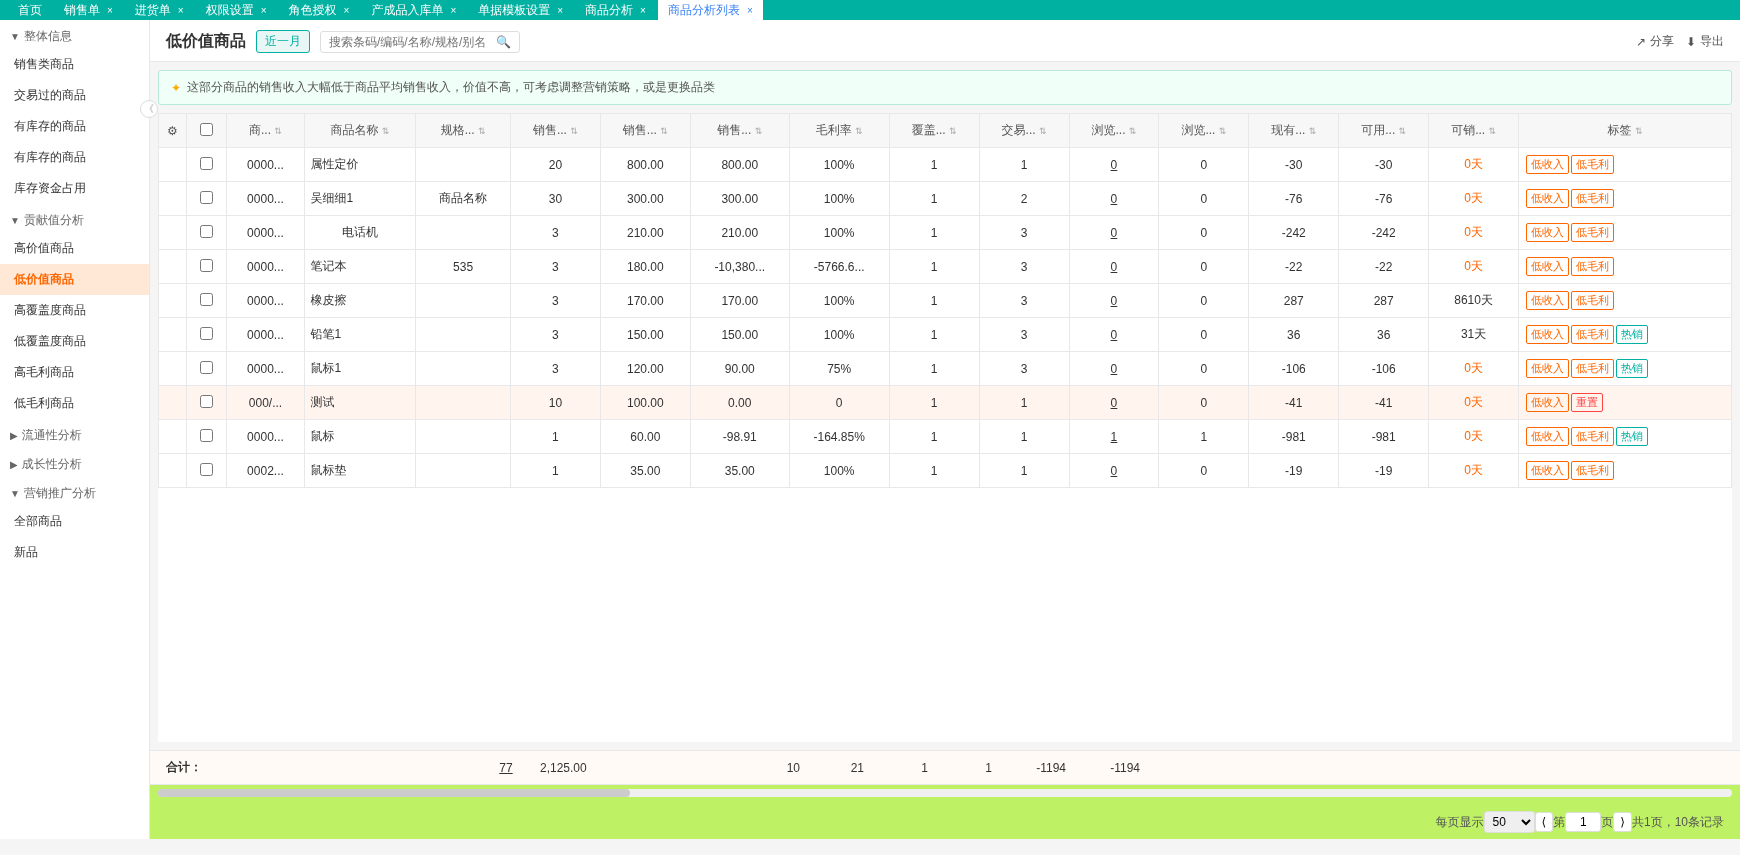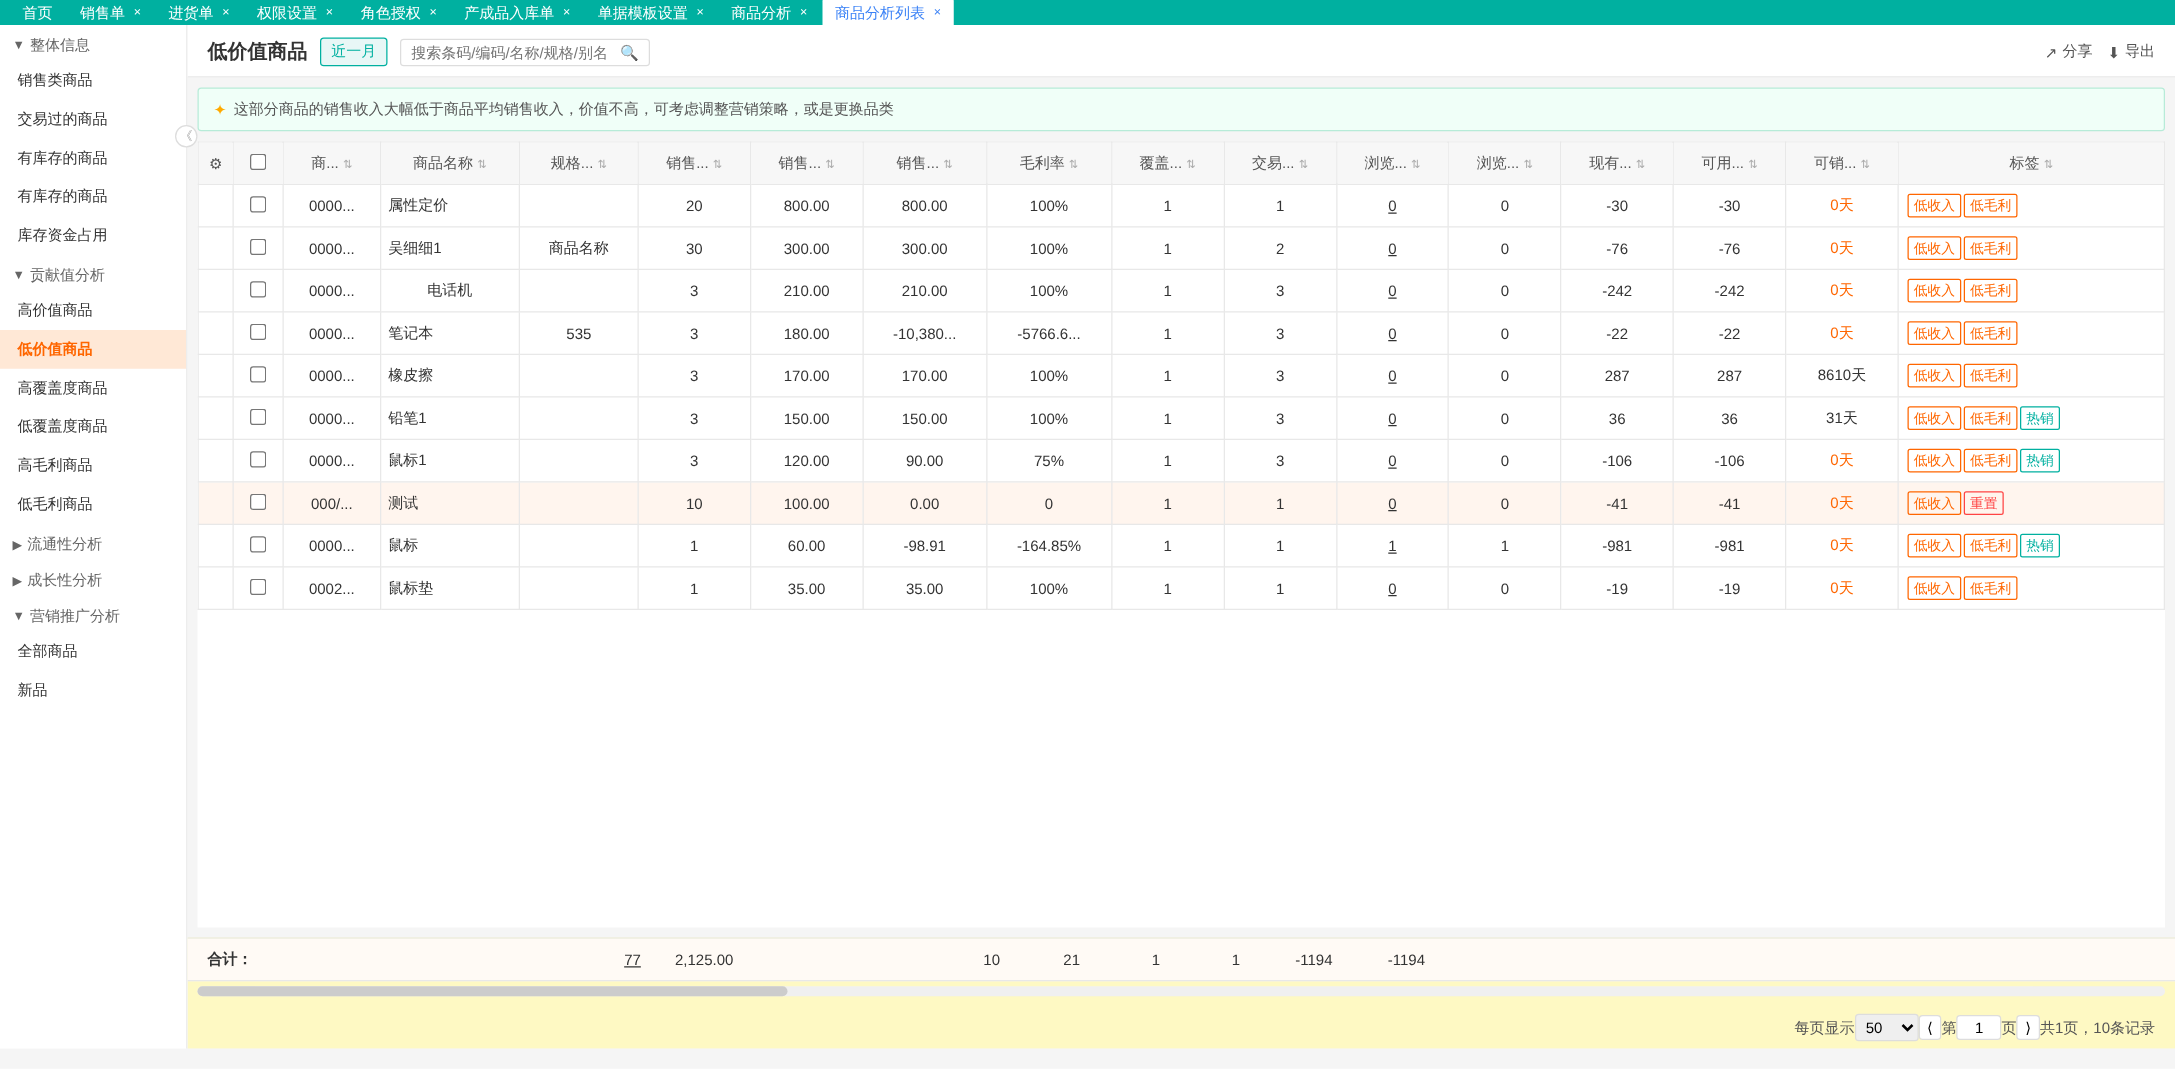--- a/index.html
+++ b/index.html
@@ -205,21 +205,21 @@
     }
     .tag-orange { color: #ff6600; border-color: #ff6600; }
     .tag-green { color: #00b0a0; border-color: #00b0a0; }
     .tag-red { color: #ff4444; border-color: #ff4444; }
     .day-0 { color: #ff6600; }
     .day-normal { color: #333; }
     .link-style { color: #333; text-decoration: underline; cursor: pointer; }
 
     
     .footer {
-      background: #fef9c3;
+      background: #bef264;
       border-top: 1px solid #e8e8e8;
     }
     .total-row {
       display: flex;
       align-items: center;
       padding: 8px 16px;
       font-size: 12px;
       color: #333;
       background: #fffaf5;
       border-bottom: 1px solid #e8e8e8;

